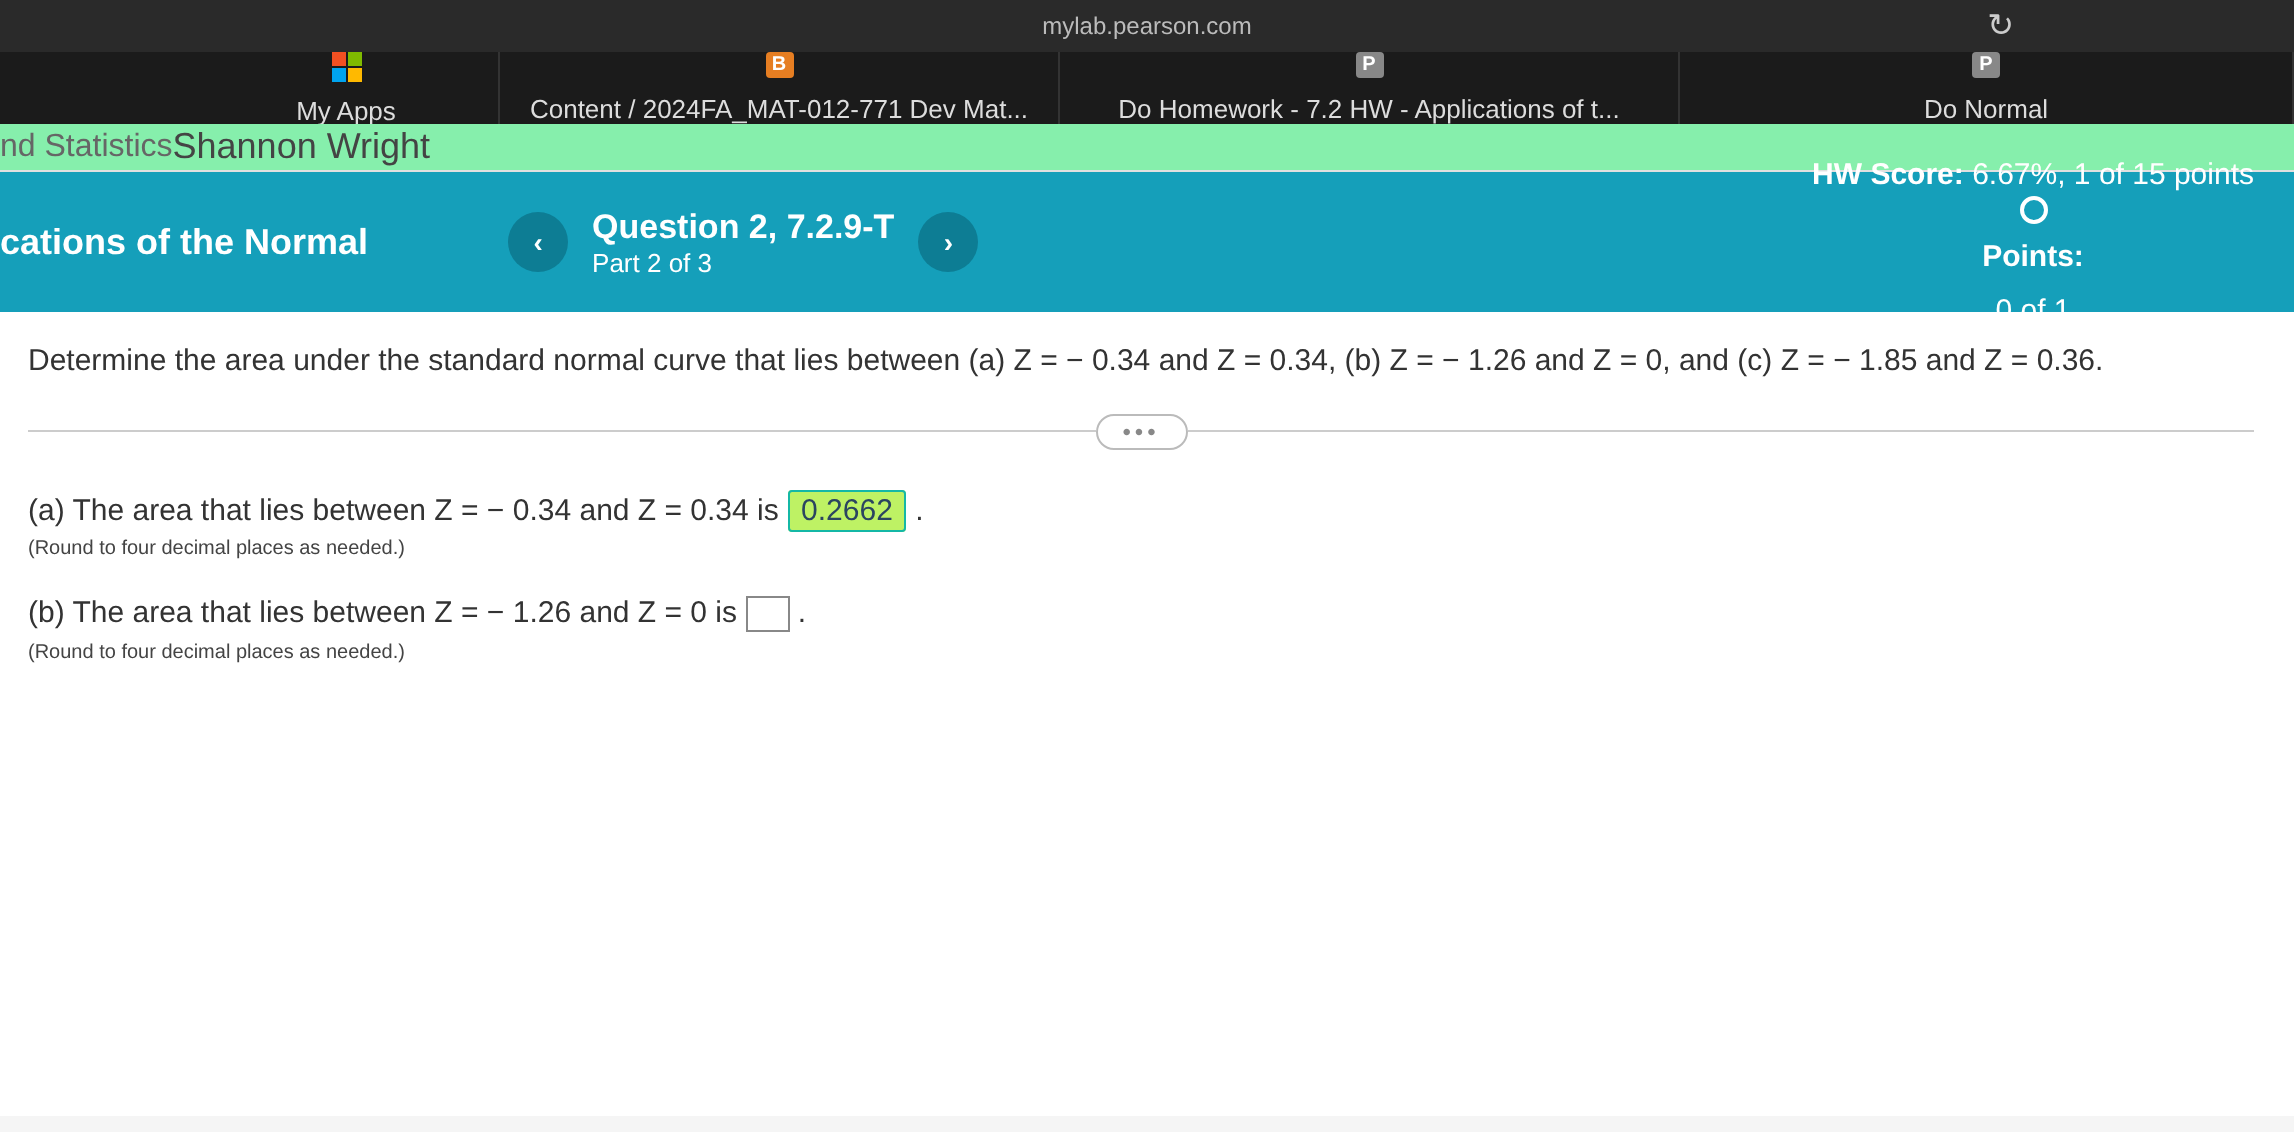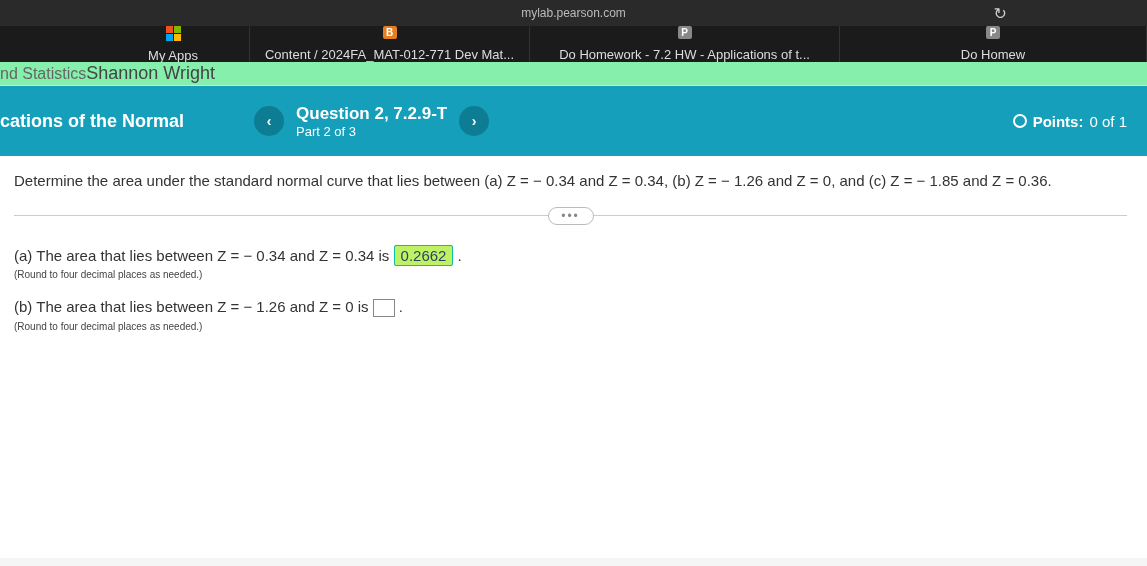--- a/index.html
+++ b/index.html
@@ -102,21 +102,21 @@
   }
   .q-info { text-align:left; }
   .q-title { font-weight:bold; font-size:17px; }
   .q-part { font-size:13px; }
   .score-block {
     margin-left:auto;
     font-size:15px;
     line-height:1.4;
   }
   .score-block .row1 b{ font-weight:bold;}
-  .score-block .row2 { display:flex; align-items:center; gap:6px;}
+  .score-block .row2 { display:flex; align-items:center; gap:6px;flex-direction:column;}
   .circle-ico {
     width:14px;height:14px;border:2px solid #fff;border-radius:50%;display:inline-block;
   }
   .content {
     background:#fff;
     padding:14px 20px 30px 14px;
     font-size:15px;
     color:#333;
     height:calc(566px - 26px - 36px - 40px - 62px);
     position:relative;
@@ -174,21 +174,21 @@
   <div class="tab tab1">
     <span class="favicon fav-b">B</span>
     <span>Content / 2024FA_MAT-012-771 Dev Mat...</span>
   </div>
   <div class="tab tab2">
     <span class="favicon fav-p">P</span>
     <span>Do Homework - 7.2 HW - Applications of t...</span>
   </div>
   <div class="tab tab3">
     <span class="favicon fav-p">P</span>
-    <span>Do Homew</span>
+    <span>Do Normal</span>
   </div>
 </div>
 
 <div class="sub-header">
   <span class="left-crumb">nd Statistics</span>
   <span class="student">Shannon Wright</span>
 </div>
 
 <div class="question-bar">
   <span class="assign-title">cations of the Normal</span>
@@ -198,20 +198,24 @@
     </button>
     <div class="q-info">
       <div class="q-title">Question 2, 7.2.9-T</div>
       <div class="q-part">Part 2 of 3</div>
     </div>
     <button class="nav-btn">
       <span>›</span>
     </button>
   </div>
   <div class="score-block">
+    <div class="row1">
+      <b>HW Score:</b>
+      <span>6.67%, 1 of 15 points</span>
+    </div>
     <div class="row2">
       <span class="circle-ico"></span>
       <b>Points:</b>
       <span>0 of 1</span>
     </div>
   </div>
 </div>
 
 <div class="content">
   <div class="prompt">Determine the area under the standard normal curve that lies between (a) Z = − 0.34 and Z = 0.34, (b) Z = − 1.26 and Z = 0, and (c) Z = − 1.85 and Z = 0.36.</div>

